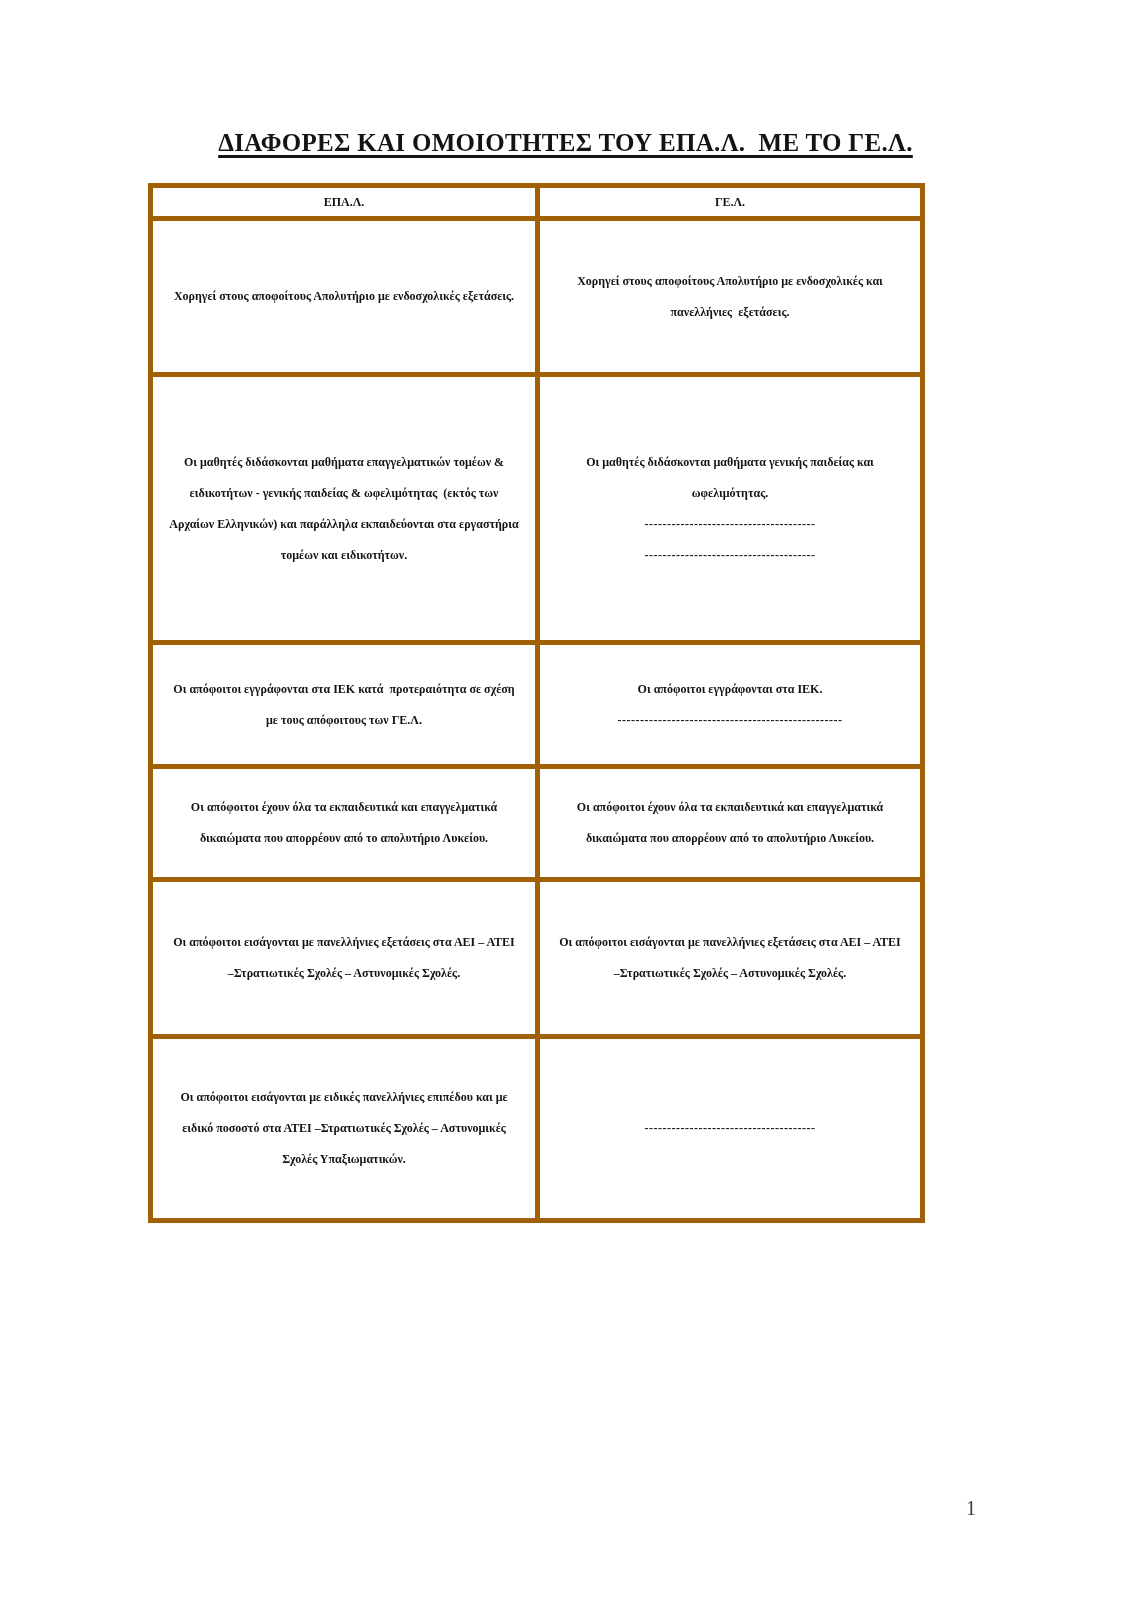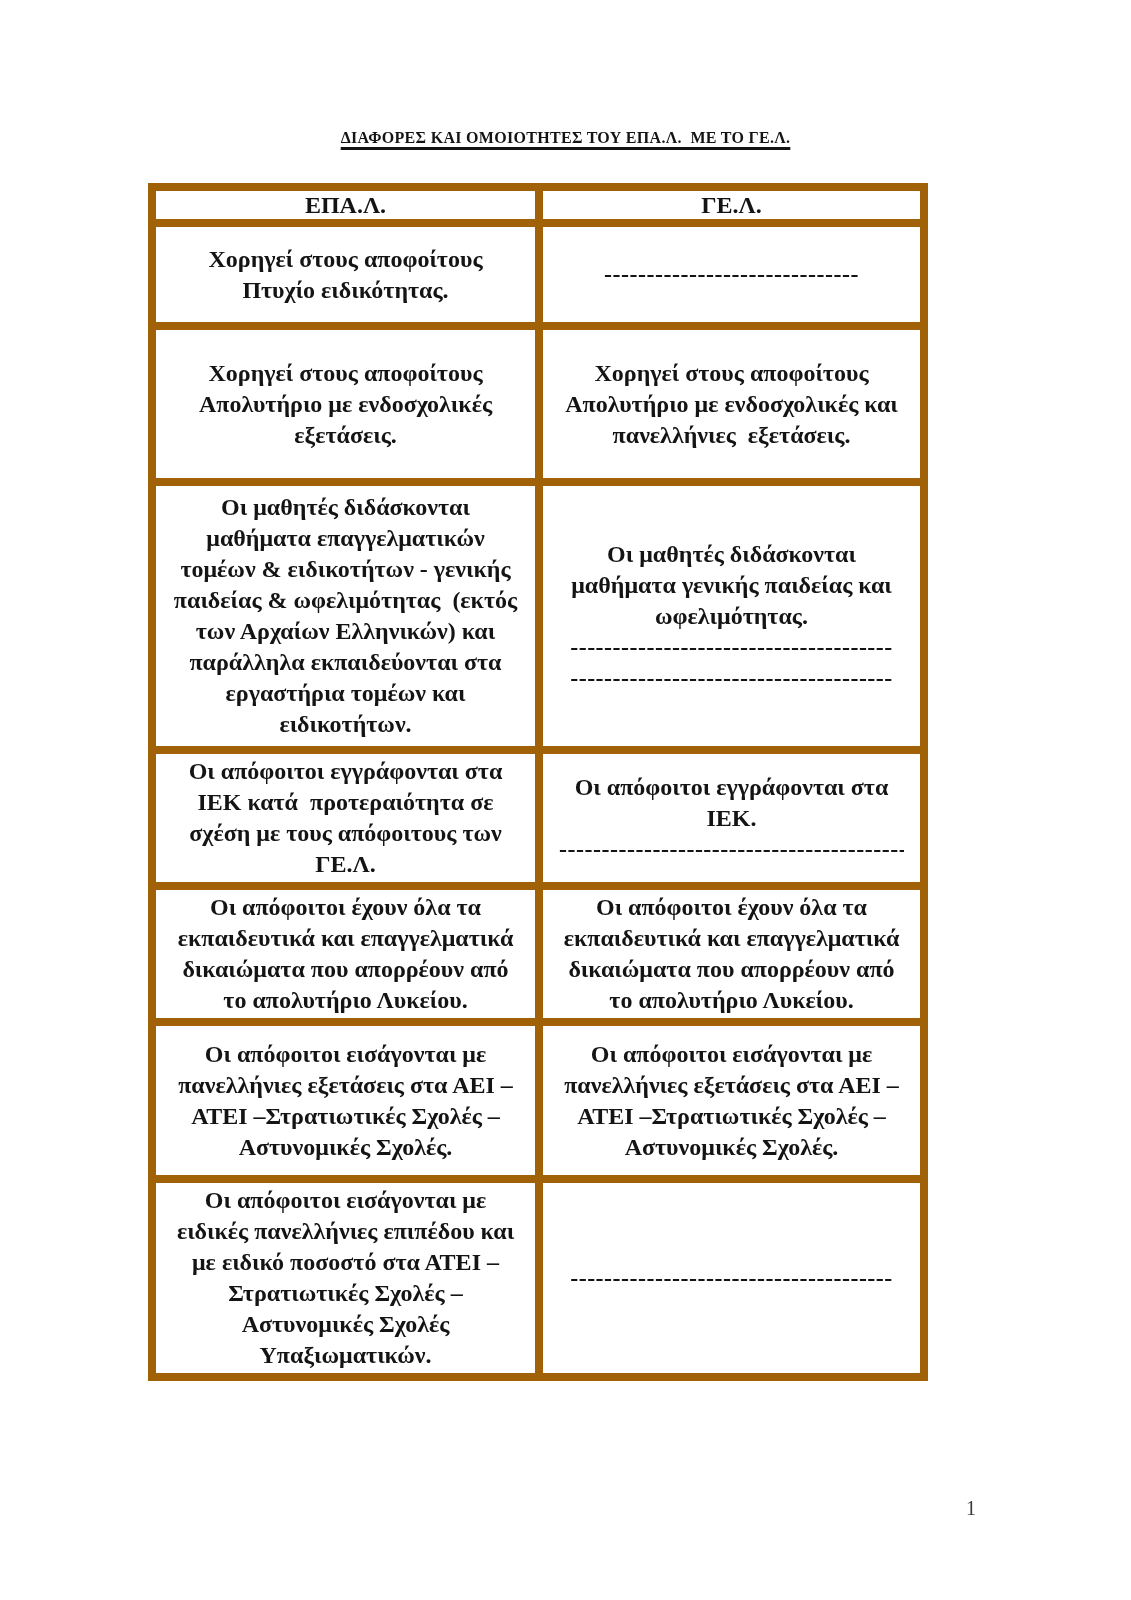--- a/index.html
+++ b/index.html
@@ -14,44 +14,44 @@
     font-family: "Liberation Serif", "DejaVu Serif", serif;
     color: #141414;
     overflow: hidden;
   }
   .title {
     position: absolute;
     top: 129px;
     left: 0;
     width: 100%;
     text-align: center;
-    font-size: 16px;
+    font-size: 25px;
     font-weight: bold;
     letter-spacing: 0.3px;
     text-decoration: underline;
     text-decoration-thickness: 2.5px;
     text-underline-offset: 4px;
     white-space: pre;
   }
   table.doc {
     position: absolute;
     left: 148px;
     top: 183px;
     width: 772px;
     border-collapse: collapse;
     table-layout: fixed;
   }
   table.doc col.c1 { width: 387px; }
   table.doc col.c2 { width: 385px; }
   table.doc th, table.doc td {
-    border: 8px solid #a16207;
+    border: 5px solid #a16207;
     text-align: center;
     vertical-align: middle;
     font-weight: bold;
-    font-size: 24px;
+    font-size: 12px;
     line-height: 31px;
     padding: 2px 16px;
     background: #ffffff;
   }
   table.doc th {
     border-bottom-width: 3px;
     line-height: 24px;
   }
   tr.hdr { height: 28px; }
   tr.r1 { height: 103px; }
@@ -89,28 +89,20 @@
       <col class="c1">
       <col class="c2">
     </colgroup>
 
   <tbody>
       <tr class="hdr">
     <th>ΕΠΑ.Λ.</th>
     <th>ΓΕ.Λ.</th>
   </tr>
 
-  <tr class="r1">
-    <td>
-      <div class="seg">Χορηγεί στους αποφοίτους Πτυχίο ειδικότητας.</div>
-    </td>
-    <td>
-      <div class="seg dashes">------------------------------</div>
-    </td>
-  </tr>
 
   <tr class="r2">
     <td>
       <div class="seg">Χορηγεί στους αποφοίτους Απολυτήριο με ενδοσχολικές εξετάσεις.</div>
     </td>
     <td>
       <div class="seg">Χορηγεί στους αποφοίτους Απολυτήριο με ενδοσχολικές και πανελλήνιες&nbsp; εξετάσεις.</div>
     </td>
   </tr>
 

